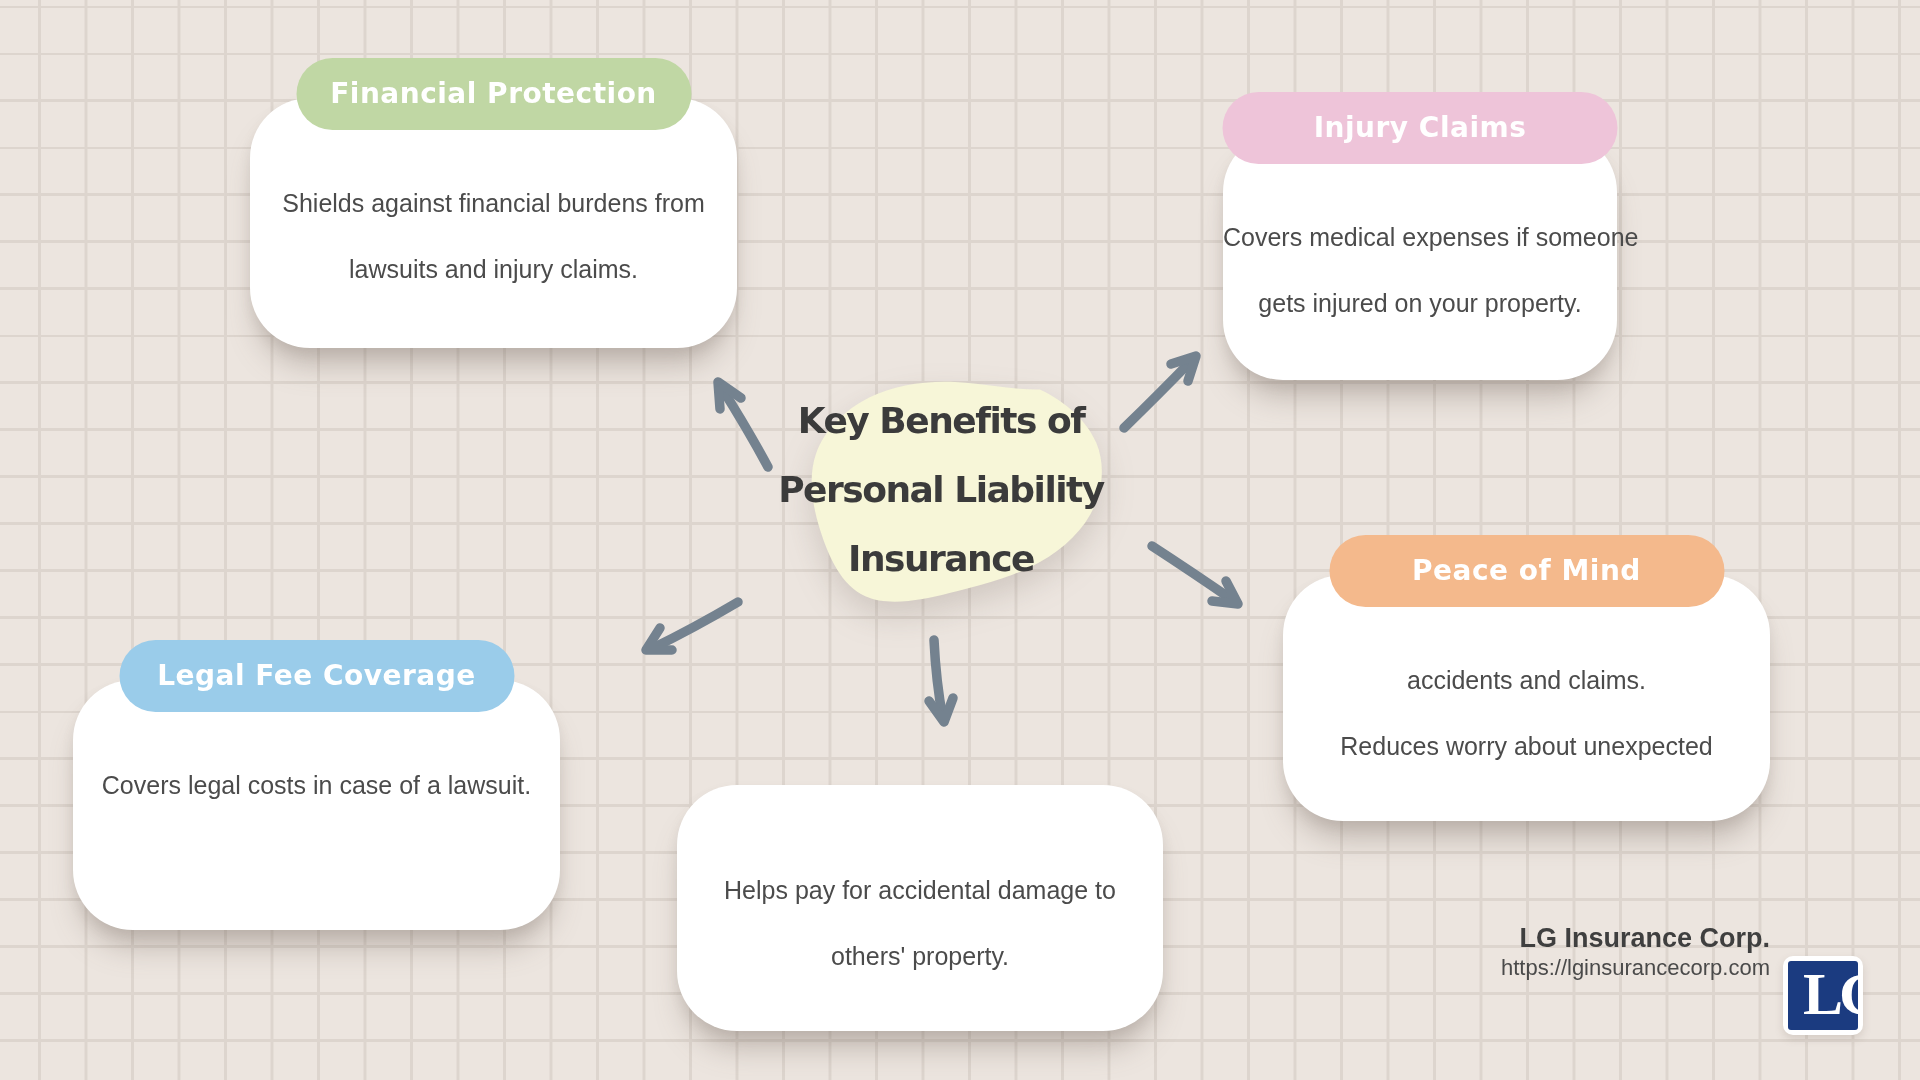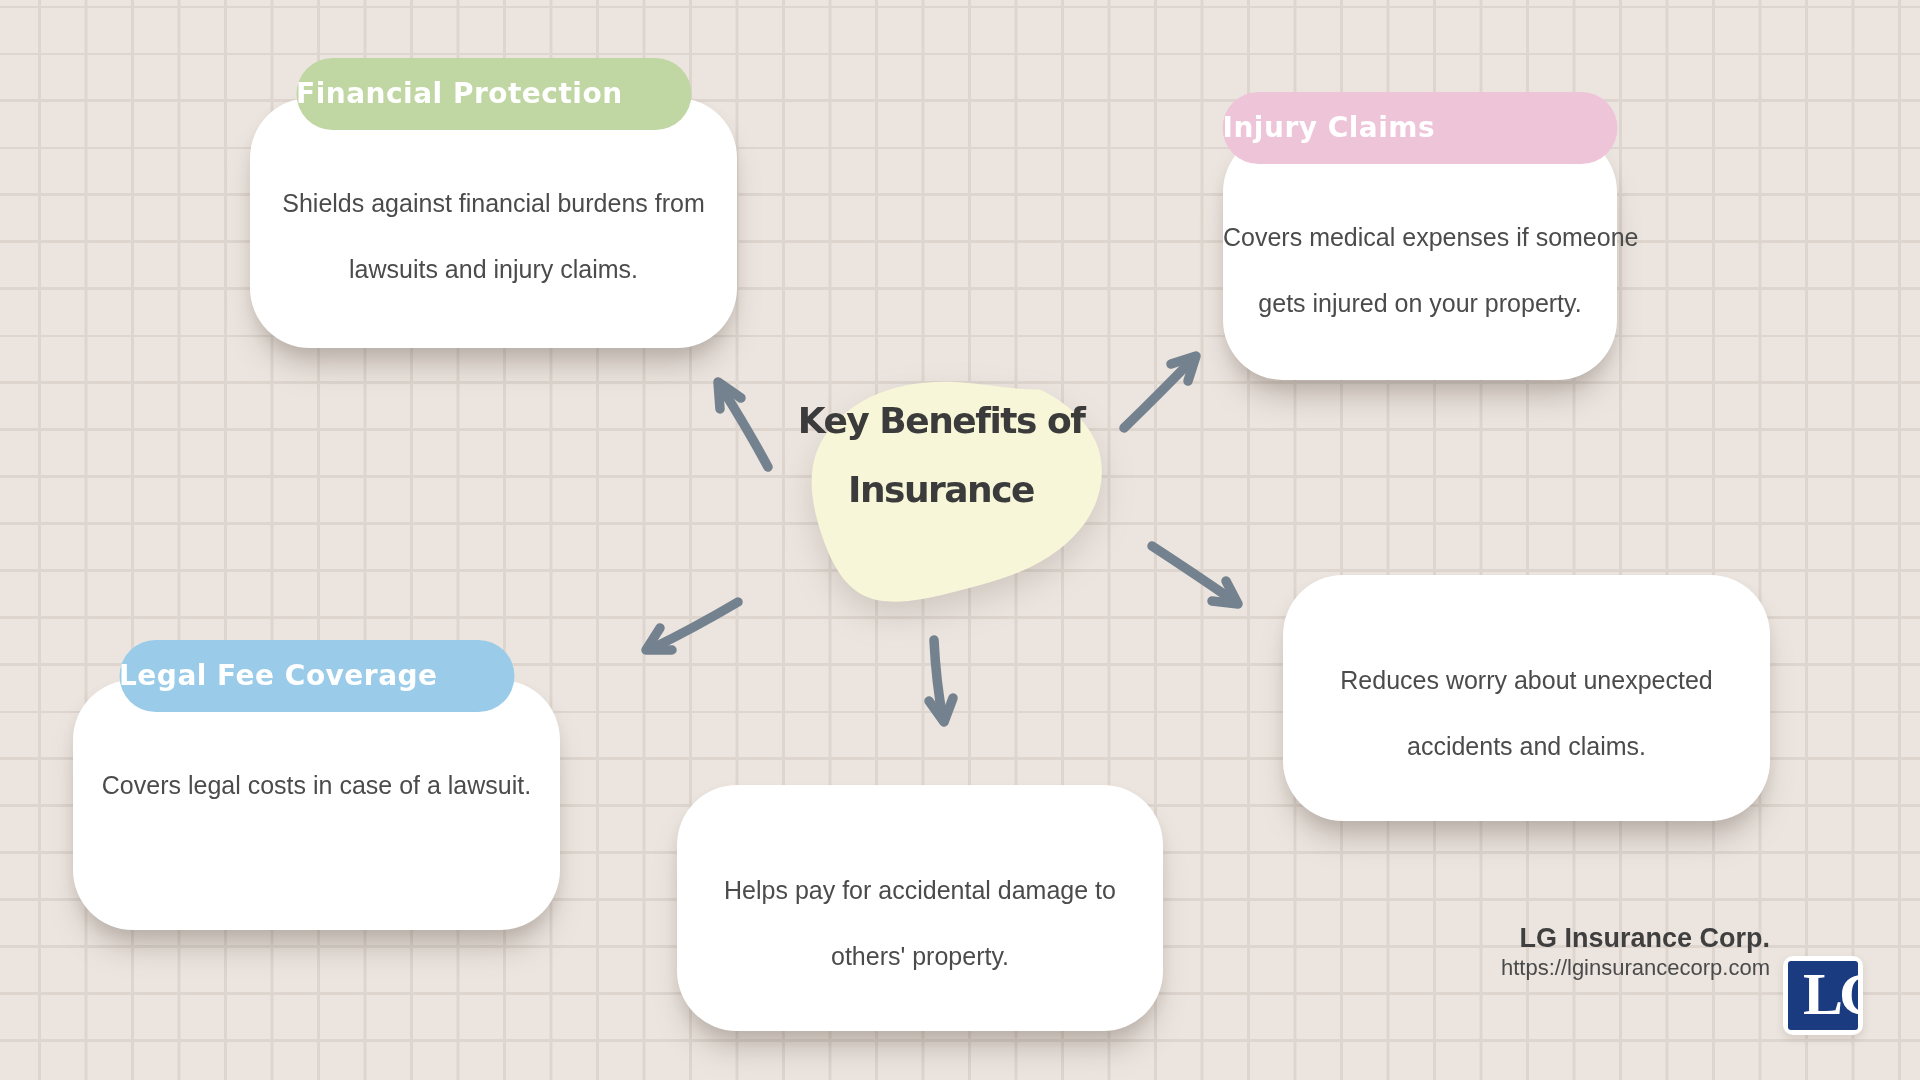--- a/index.html
+++ b/index.html
@@ -22,21 +22,21 @@
     box-shadow:0 24px 30px -8px rgba(110,95,85,0.35), 0 6px 12px rgba(110,95,85,0.10);
   }
   .pill{
     position:absolute;
     top:-40px;
     left:50%;
     transform:translateX(-50%);
     width:395px;
     height:72px;
     border-radius:36px;
-    text-align:left;
+    text-align:center;
     line-height:72px;
     color:#ffffff;
     font-family:"DejaVu Sans", sans-serif;
     font-weight:bold;
     font-size:28px;
     letter-spacing:0.5px;
     white-space:nowrap;
   }
   .card-body{
     padding-top:56px;
@@ -91,20 +91,21 @@
 
 <div class="stage">
 
   <div class="blob-wrap">
     <svg viewBox="-100 -100 200 200" preserveAspectRatio="none">
       <path d="M43.9,-57.2C57.2,-49.5,68.6,-37.5,73.5,-23.1C78.4,-8.7,76.8,8.2,70.3,22.3C63.8,36.4,52.3,47.8,39.1,55.6C25.8,63.4,10.9,67.7,-3.4,72.1C-17.7,76.5,-35.3,80.9,-47.5,74.2C-59.8,67.5,-66.6,49.6,-71.1,32.3C-75.5,15,-77.5,-1.8,-73.2,-16.6C-68.9,-31.4,-58.3,-44.2,-45.4,-52C-32.5,-59.8,-16.2,-62.7,-0.6,-61.9C15.1,-61.1,30.1,-56.7,43.9,-57.2Z" style="fill: rgb(247, 246, 216);"></path>
     </svg>
   </div>
   <div class="blob-title">
     <span class="tl">Key Benefits of</span>
+    <span class="tl">Personal Liability</span>
     <span class="tl">Insurance</span>
   </div>
 
   <svg class="arrows" width="1920" height="1080">
     <g style="stroke: rgb(116, 130, 143);">
       <g>
         <path d="M768,467 Q747,428 721,387"></path>
         <path d="M741,398 L718,382 L720,409"></path>
       </g>
       <g>
@@ -150,23 +151,24 @@
   </div>
 
   <div class="card" style="left:677px;top:785px;width:486px;height:246px;">
     <div class="card-body">
       <span class="tline">Helps pay for accidental damage to</span>
       <span class="tline">others' property.</span>
     </div>
   </div>
 
   <div class="card" style="left:1283px;top:575px;width:487px;height:246px;">
+    <div class="pill" style="background: rgb(244, 185, 140);">Peace of Mind</div>
     <div class="card-body">
+      <span class="tline">accidents and claims.</span>
       <span class="tline">Reduces worry about unexpected</span>
-      <span class="tline">accidents and claims.</span>
     </div>
   </div>
 
   <div class="brand">
     <div class="brand-name">LG Insurance Corp.</div>
     <div class="brand-url">https://lginsurancecorp.com</div>
   </div>
   <div class="logo">
     <div class="logo-inner" style="background: rgb(27, 59, 128);">LG</div>
   </div>

